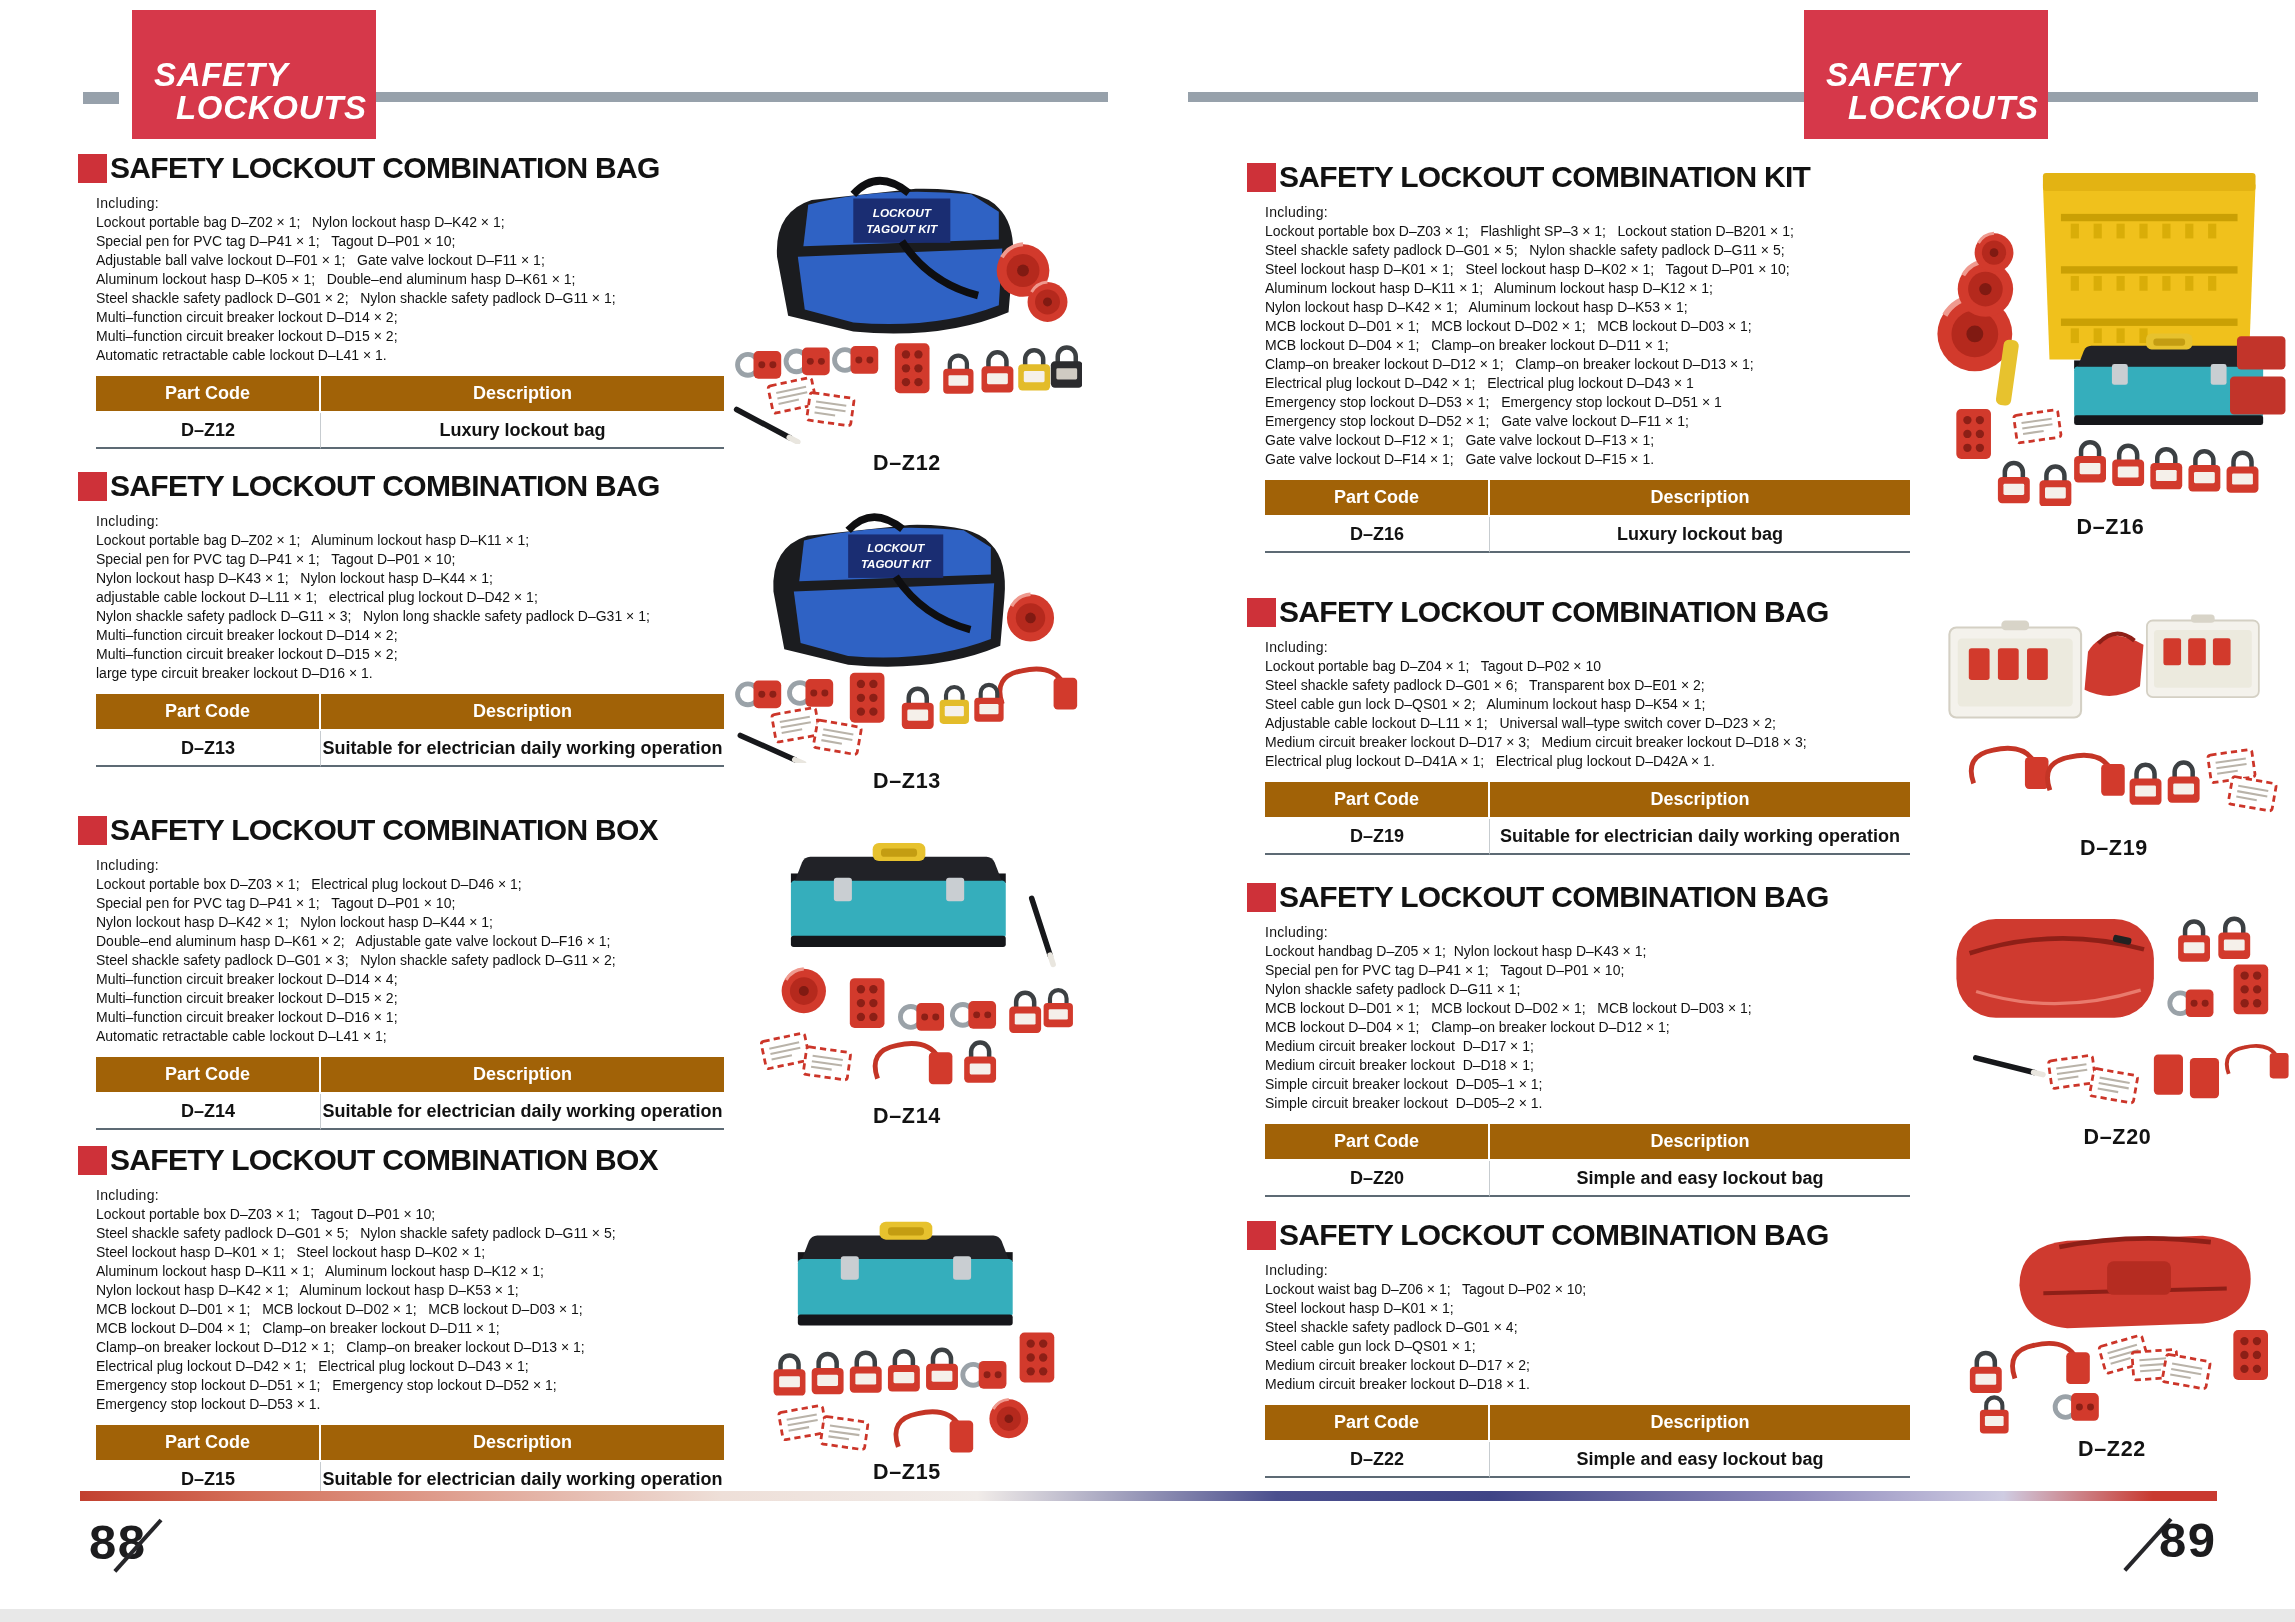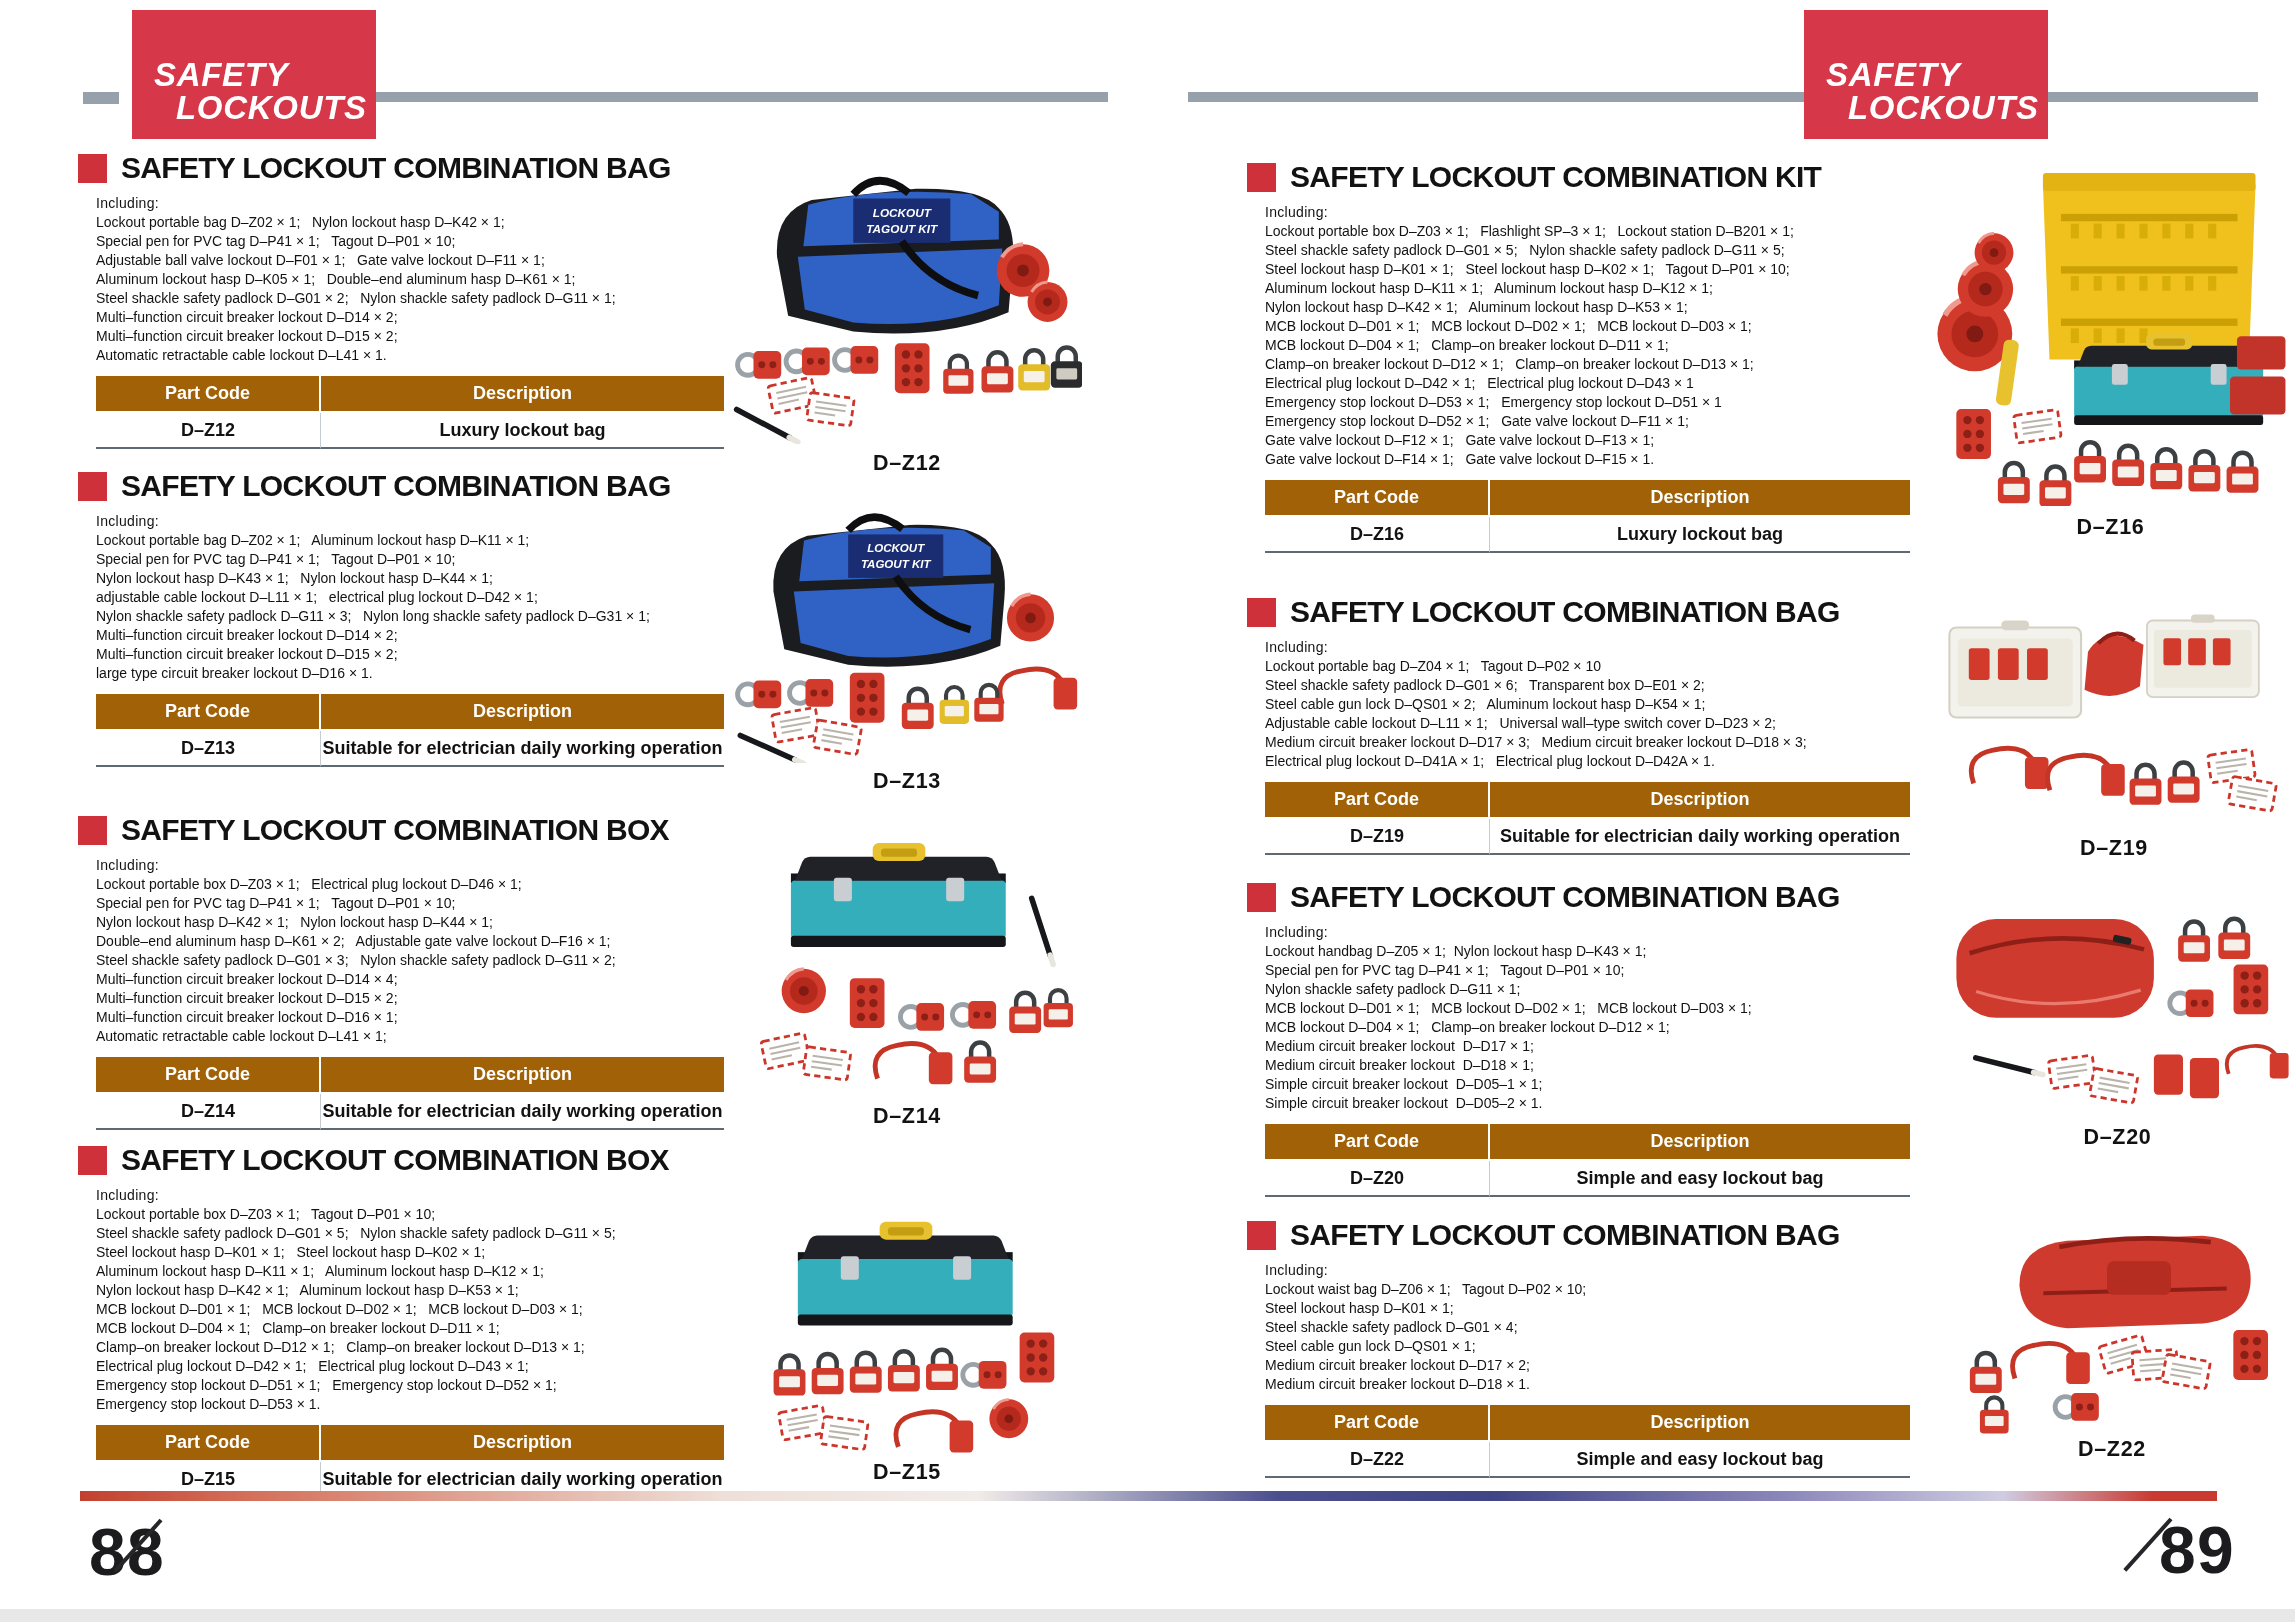--- a/index.html
+++ b/index.html
@@ -6,41 +6,41 @@
   .stage{position:relative;width:2295px;height:1609px;background:#ffffff;overflow:hidden;
          font-family:"Liberation Sans",sans-serif;color:#121212;}
   
   .banner{position:absolute;width:244px;height:129px;background:#d6384a;color:#fff;
           font-style:italic;font-weight:bold;}
   .banner .l1{position:absolute;left:22px;top:46px;font-size:33px;letter-spacing:0.7px;}
   .banner .l2{position:absolute;left:44px;top:79px;font-size:33px;letter-spacing:0.7px;}
   .gray-line{position:absolute;background:#97a1ab;}
   
   .sec{position:absolute;}
-  .sec-title{display:flex;align-items:center;gap:14px;}
+  .sec-title{display:flex;align-items:center;gap:3px;}
   .red-sq{width:29px;height:29px;background:#ce3139;flex:0 0 auto;}
   .sec-title h2{margin:0;font-size:30px;font-weight:bold;letter-spacing:-0.7px;white-space:nowrap;}
   .inc{margin:9px 0 0 18px;font-size:14px;line-height:19px;}
   .inc div{white-space:pre;}
   .inc .inc-label{letter-spacing:0.3px;}
   .ptable{border-collapse:separate;border-spacing:0;margin:11px 0 0 18px;text-align:center;table-layout:fixed;}
   .left-page .ptable{width:628px;}
   .right-page .ptable{width:645px;}
   .ptable th{background:#a16207;color:#fff;font-size:18px;font-weight:bold;height:33px;border-bottom:2.8px solid #fff;}
   .ptable th.c1{width:221px;border-right:2.1px solid #fff;}
   .ptable td{font-size:18px;font-weight:bold;height:32px;border-bottom:2.1px solid #5d6a74;background:#fff;}
   .ptable td.c1{border-right:1.4px solid #c7ccd0;}
   
   .fig{position:absolute;}
   .img-cap{position:absolute;font-size:21.5px;font-weight:bold;letter-spacing:0.7px;text-align:center;}
   
   .foot-bar{position:absolute;left:80px;top:1491px;width:2137px;height:9.7px;
     background:linear-gradient(90deg,#c2402f 0%,#d4705a 8%,#eedfd8 30%,#f1ece9 42%,
                #4b4f8e 56%,#3f4486 66%,#8d88bb 80%,#cfccE2 90%,#c93a30 97%,#c93a30 100%);}
-  .pageno{position:absolute;font-size:66px;font-weight:bold;color:#1c1c1e;letter-spacing:1.4px;}
+  .pageno{position:absolute;font-size:49px;font-weight:bold;color:#1c1c1e;letter-spacing:1.4px;}
   .slash{position:absolute;width:3.5px;height:69px;background:#26262a;transform:rotate(42deg);}
 </style>
 </head>
 <body>
 
 <div class="stage">
 
   <svg width="0" height="0" style="position:absolute" aria-hidden="true">
     <defs>
       <g id="sym-padlock">

